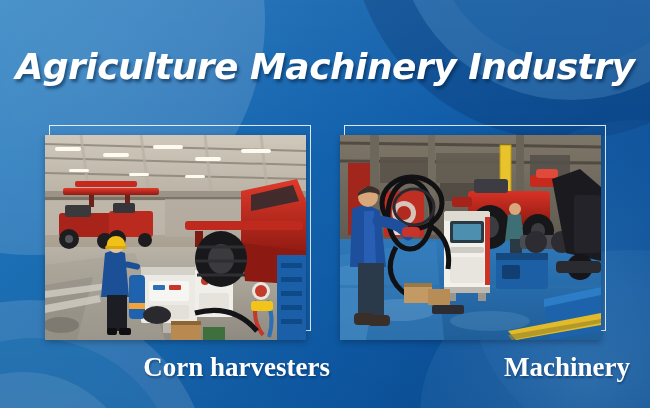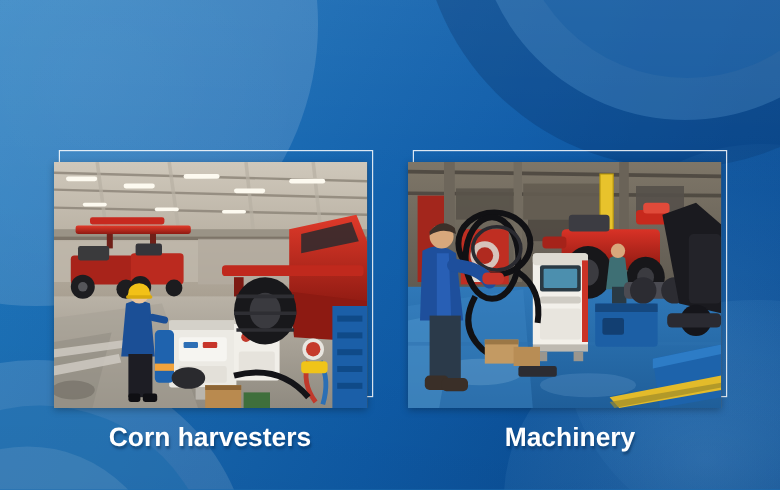--- a/index.html
+++ b/index.html
@@ -92,24 +92,24 @@
   .photo{
     position:absolute;
     overflow:hidden;
     background:#6d6a63;
     box-shadow:0 2px 6px rgba(0,0,0,0.28);
   }
   .photo svg{display:block;}
 
   .caption{
     position:absolute;
-    text-align:center;
+    text-align:right;
     color:#ffffff;
-    font-family:Liberation Sans, sans-serif;
-    font-size:22px;
+    font-family:Liberation Serif, serif;
+    font-size:27px;
     font-weight:bold;
     text-shadow:1px 2px 2px rgba(3,35,70,0.45);
     white-space:nowrap;
   }
 
   
   #card-left .frame{left:49px;top:125px;width:262px;height:206px;}
   #card-left .photo{left:45px;top:135px;width:261px;height:205px;}
   #card-left .caption{left:20px;top:352px;width:310px;}
 
@@ -128,20 +128,21 @@
   <div class="circle c-topright-dark"></div>
   <div class="circle c-topright-light"></div>
   <div class="circle c-topright-core"></div>
   <div class="circle c-rightband"></div>
   <div class="circle c-botright"></div>
   <div class="circle c-botleft-1"></div>
   <div class="circle c-botleft-2"></div>
   <div class="circle c-botleft-3"></div>
   <div class="bg-sheen"></div>
 
+  <div class="title">Agriculture Machinery Industry</div>
 
   <div class="cards">
 
     <div class="card" id="card-left">
       <div class="frame"></div>
       <div class="photo">
         <svg width="261" height="205" viewBox="0 0 261 205" xmlns="http://www.w3.org/2000/svg" aria-hidden="true">
           <defs>
             <linearGradient id="L_ceil" x1="0" y1="0" x2="0" y2="1">
               <stop offset="0%" stop-color="#cfc8bb"></stop>

